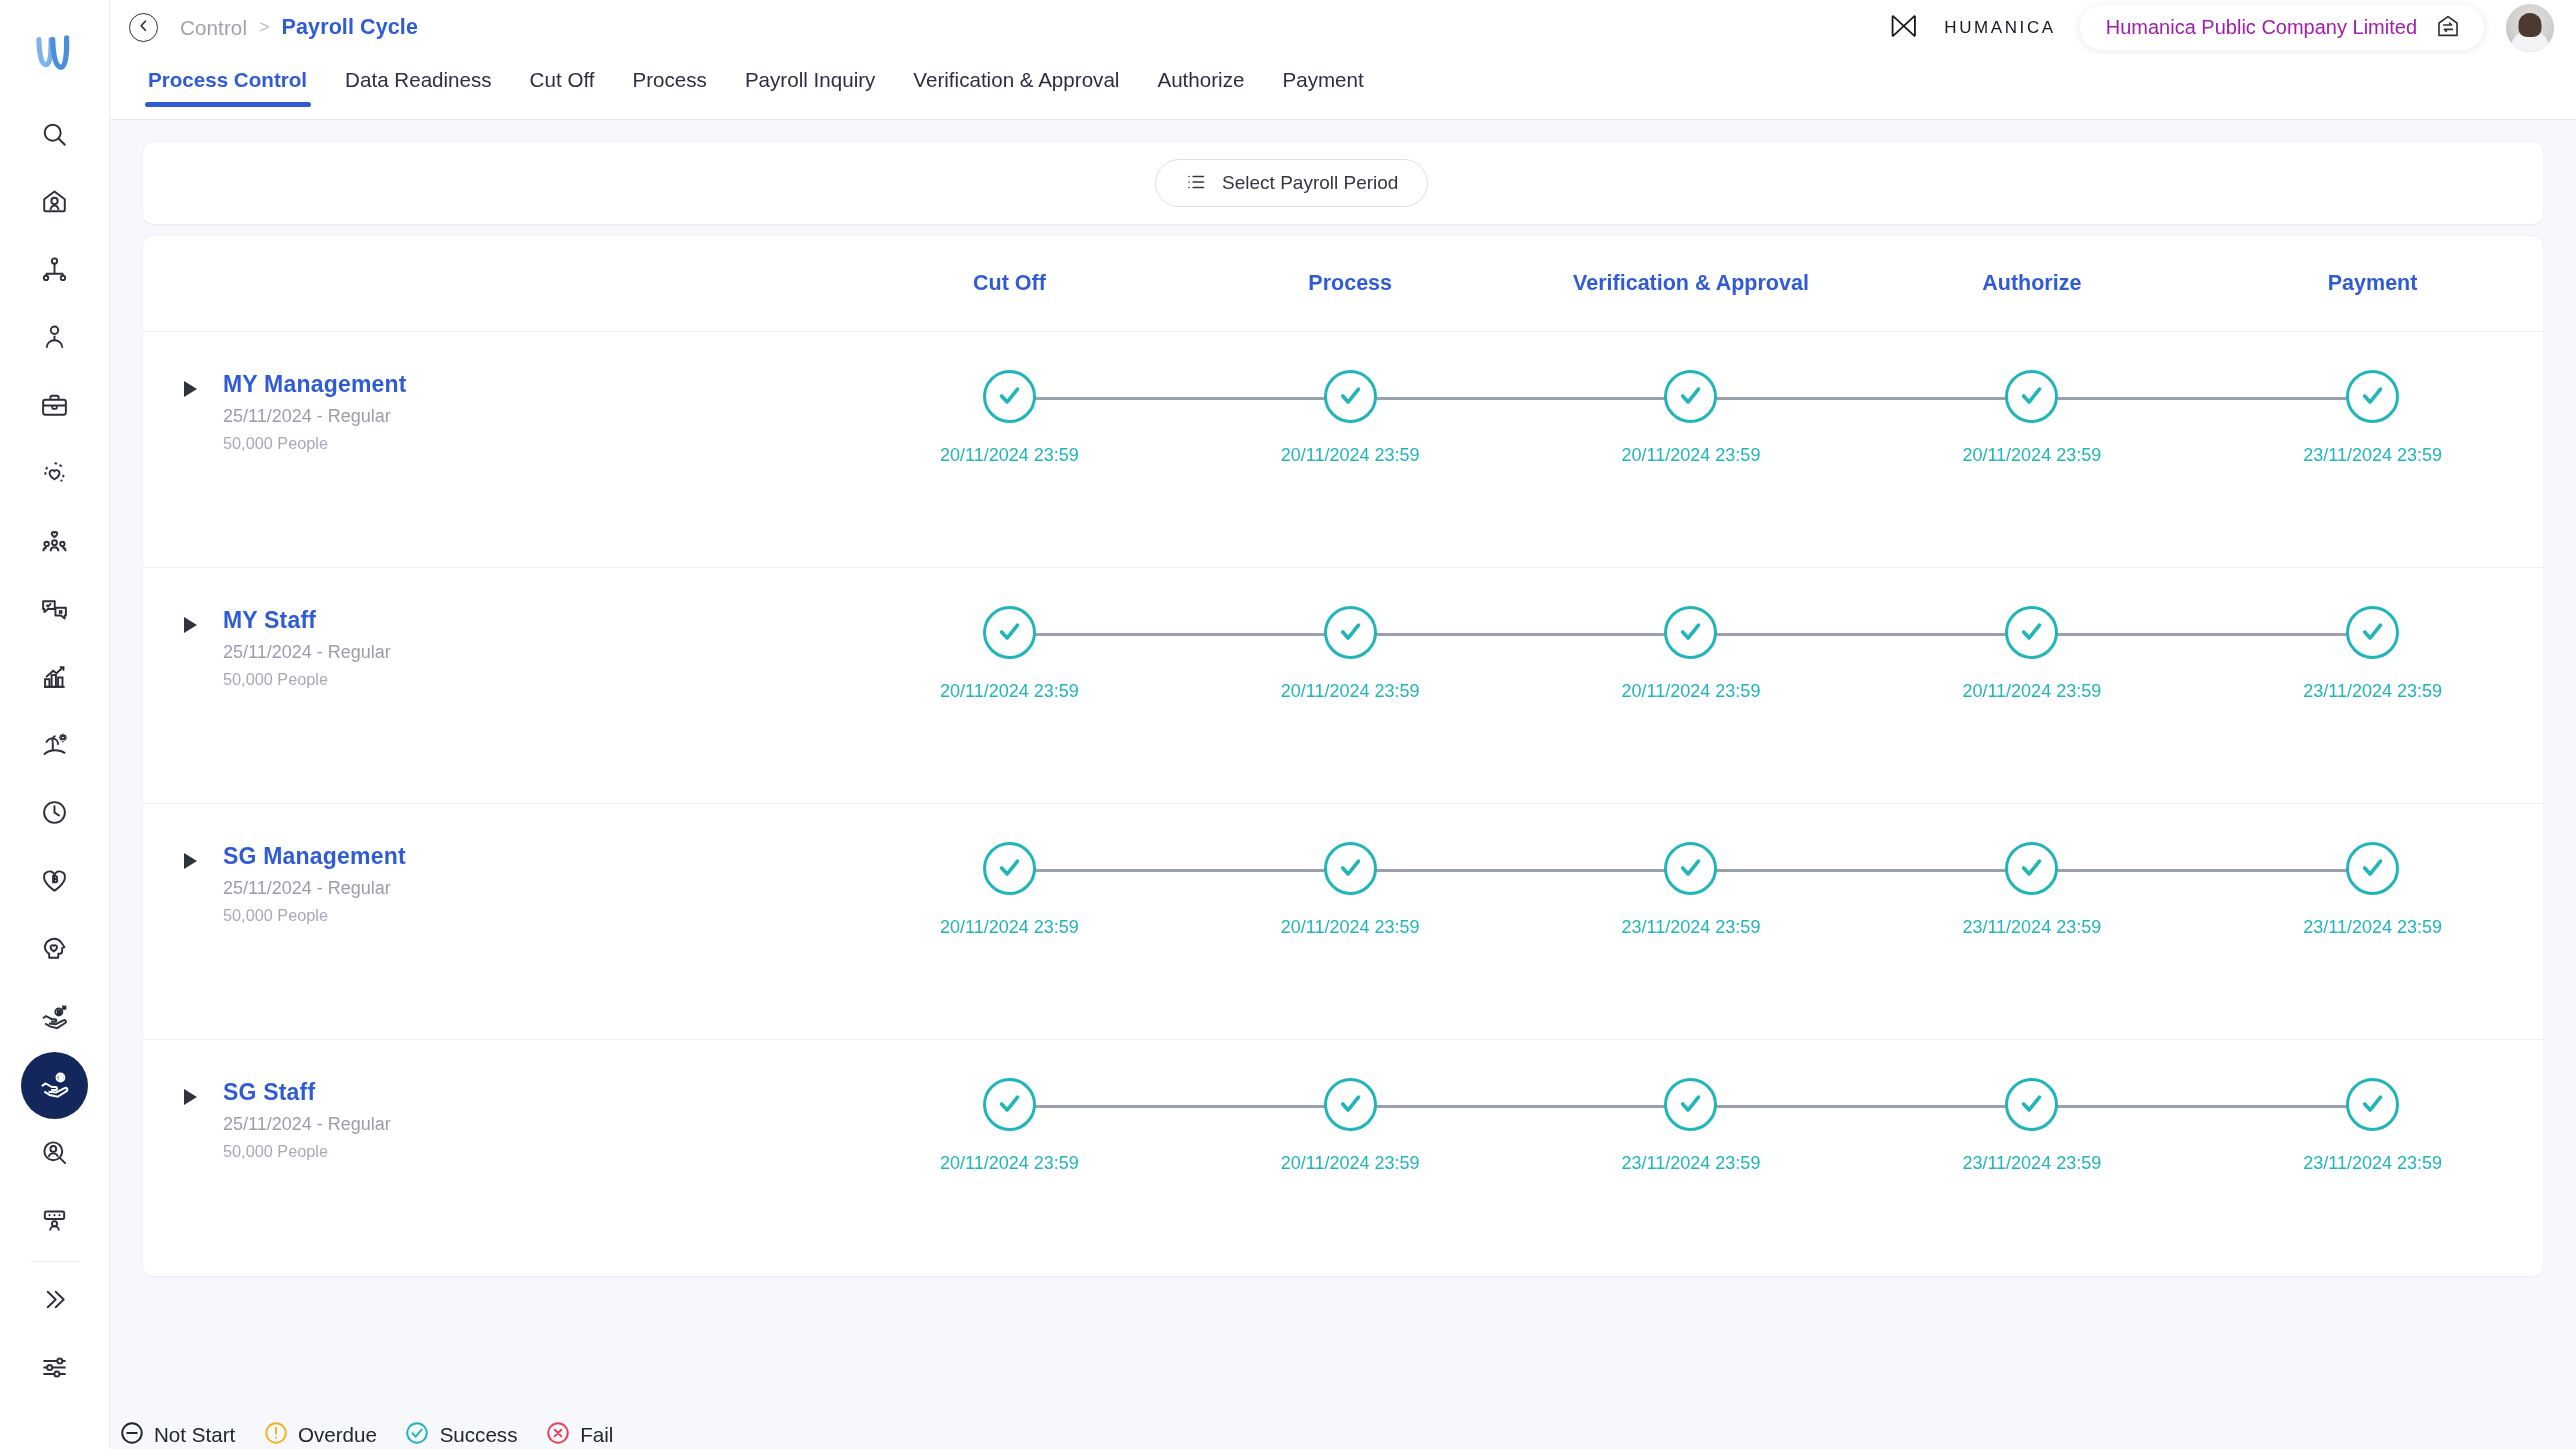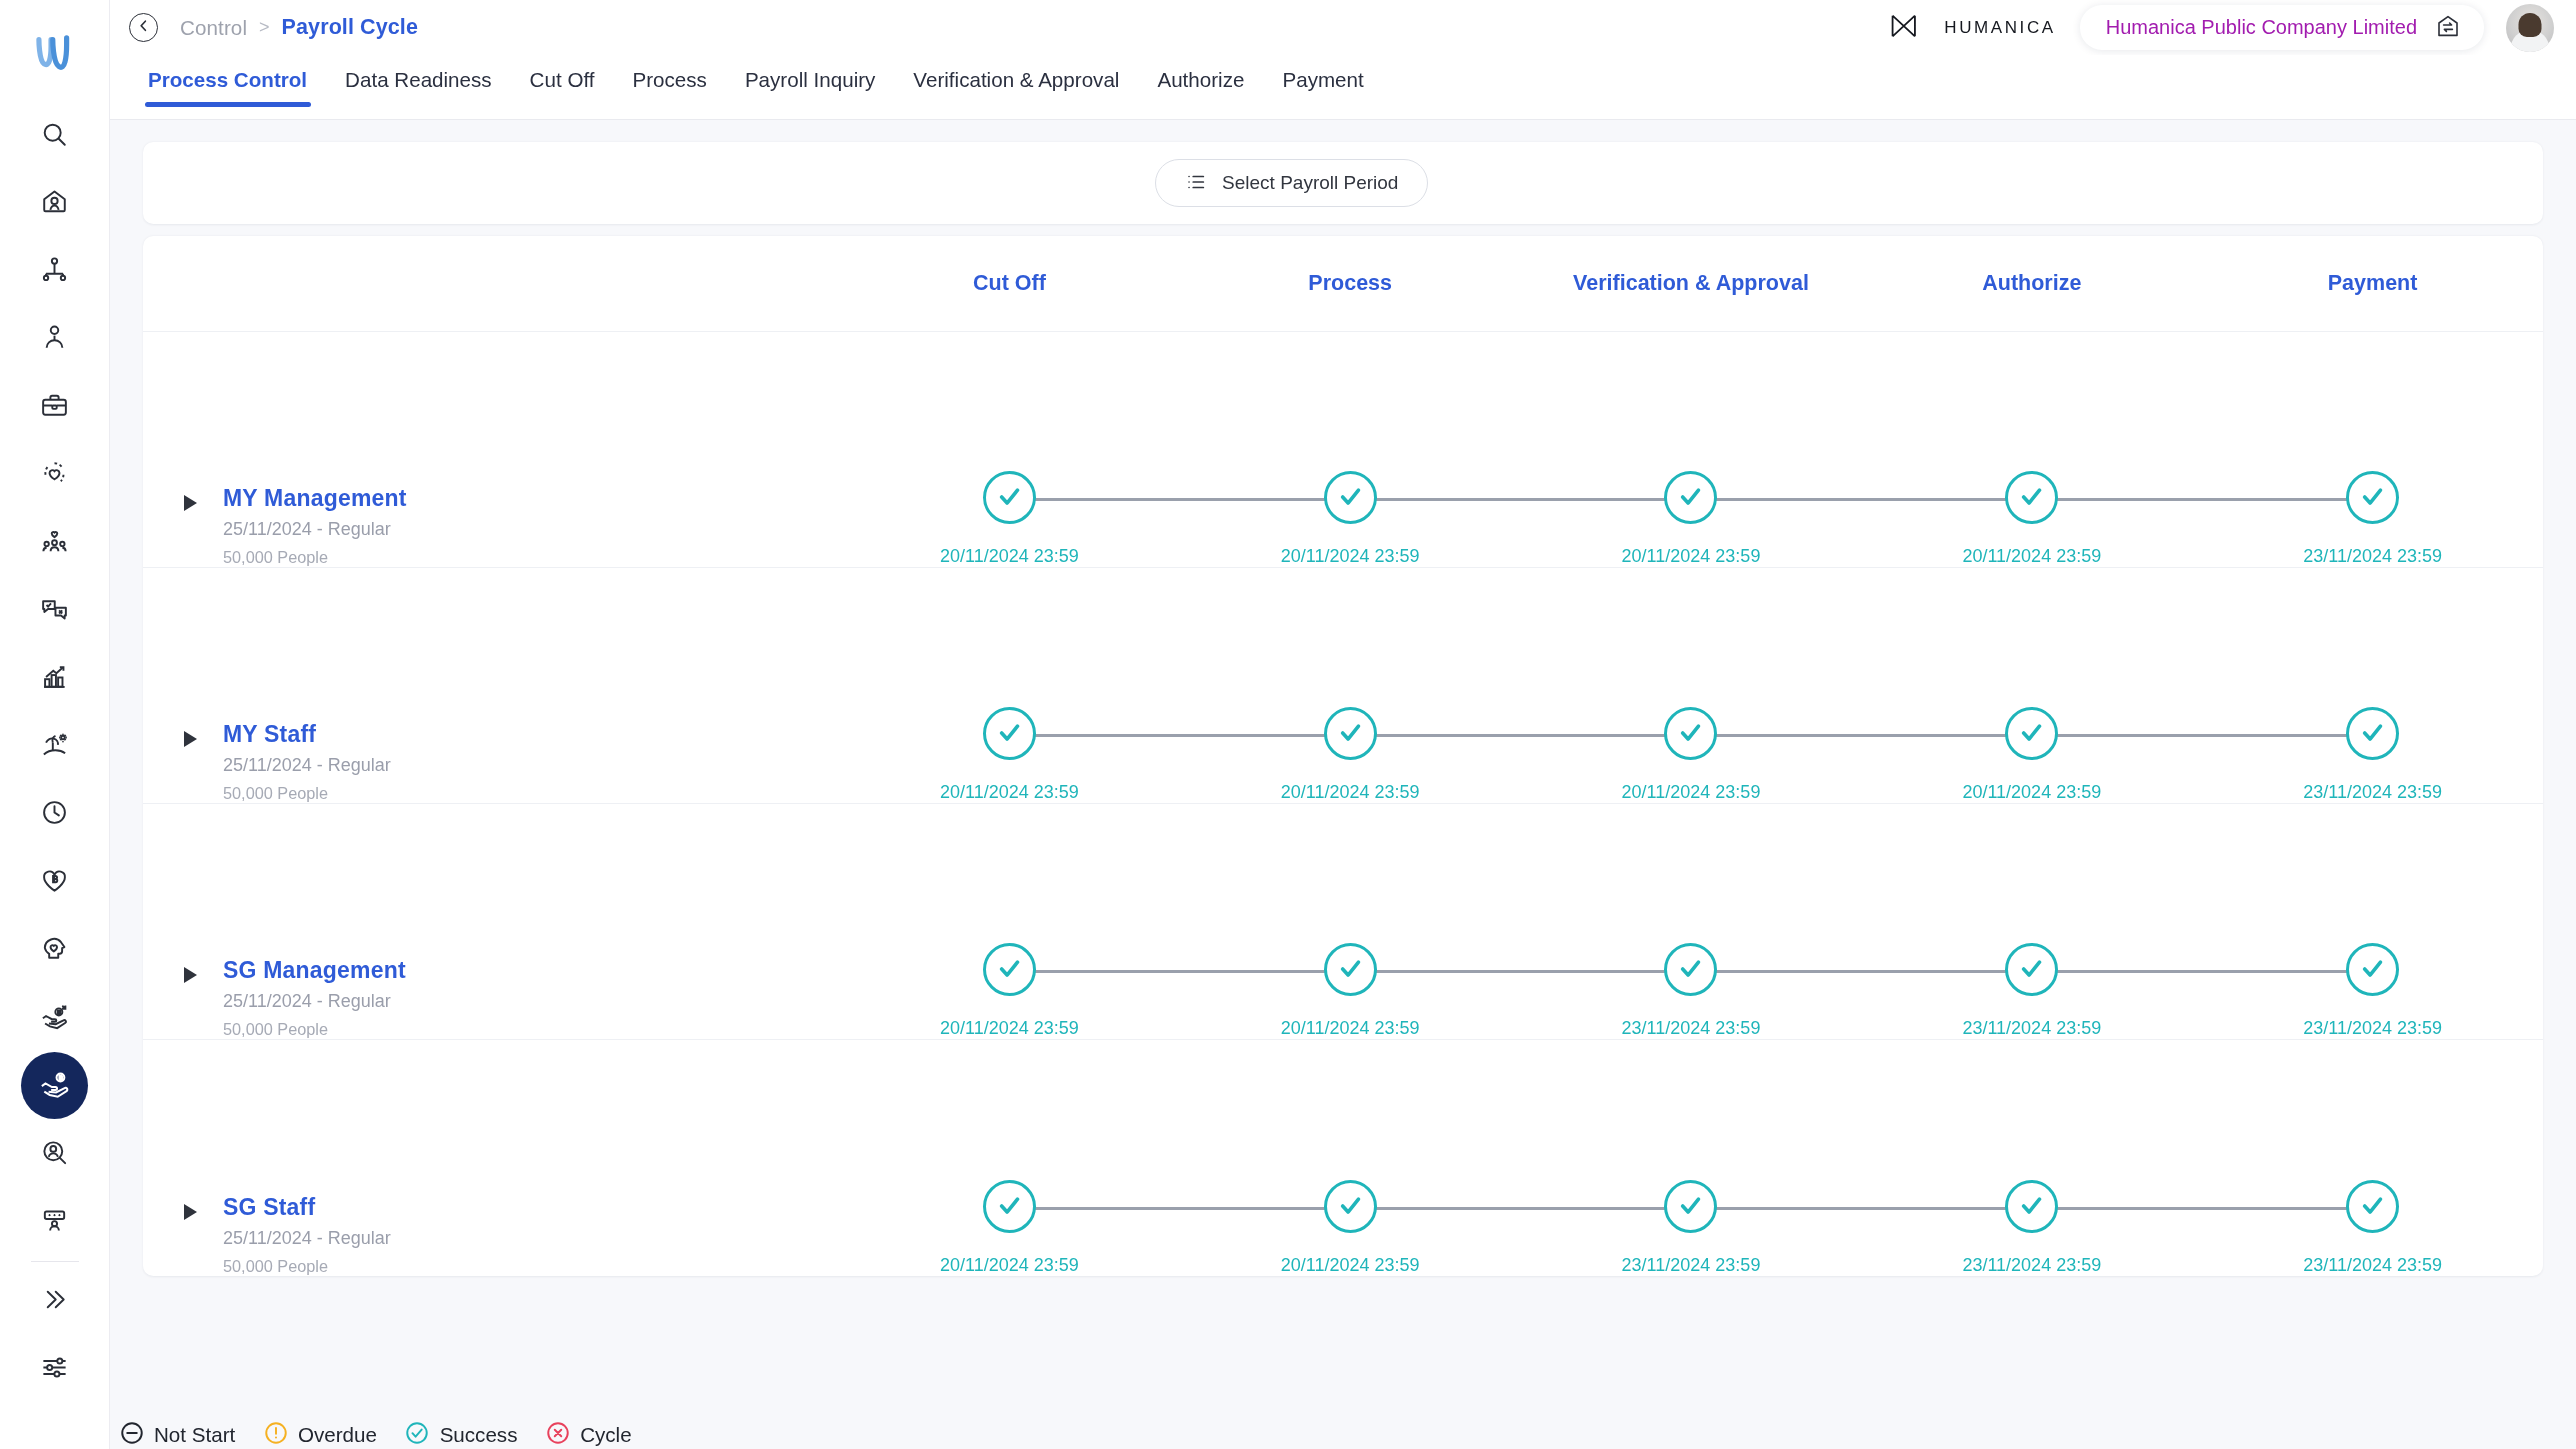--- a/index.html
+++ b/index.html
@@ -121,21 +121,21 @@
     box-shadow: 0 0.9px 2.6px rgba(20,30,60,.07);
     overflow: hidden;
   }
   .thead { display: flex; height: 96px; align-items: center; border-bottom: 0.9px solid #eef0f4; }
   .th-first { flex: 0 0 696px; }
   .th-col {
     flex: 1; text-align: center; font-size: 21.5px; font-weight: 700; color: #2f5bd7;
     white-space: nowrap;
   }
 
-  .trow { display: flex; align-items: flex-end; height: 236px; border-bottom: 0.9px solid #eef0f4; }
+  .trow { display: flex; align-items: flex-start; height: 236px; border-bottom: 0.9px solid #eef0f4; }
   .trow:last-child { border-bottom: none; }
   .row-left { flex: 0 0 696px; display: flex; align-items: flex-start; padding: 39px 0 0 41px; }
   .caret {
     width: 0; height: 0;
     border-left: 13px solid #2f333c;
     border-top: 8.6px solid transparent; border-bottom: 8.6px solid transparent;
     margin-top: 10.3px; margin-right: 26px; cursor: pointer; flex: 0 0 auto;
   }
   .row-info { display: flex; flex-direction: column; gap: 7.7px; }
   .row-title { font-size: 23px; font-weight: 700; color: #2f5bd7; letter-spacing: 0.2px; }
@@ -738,20 +738,20 @@
           </span>
           <span class="leg-text">Success</span>
         </div>
         <div class="leg-item">
           <span>
             <svg width="26" height="26" viewBox="0 0 24 24" fill="none" stroke="#e8415c" stroke-width="1.8">
                 <circle cx="12" cy="12" r="9"></circle>
                 <path d="M9 9l6 6M15 9l-6 6" stroke-linecap="round"></path>
               </svg>
           </span>
-          <span class="leg-text">Cycle</span>
+          <span class="leg-text">Fail</span>
         </div>
       </div>
 
     </div>
   </div>
 </div>
 
 
 </body></html>

